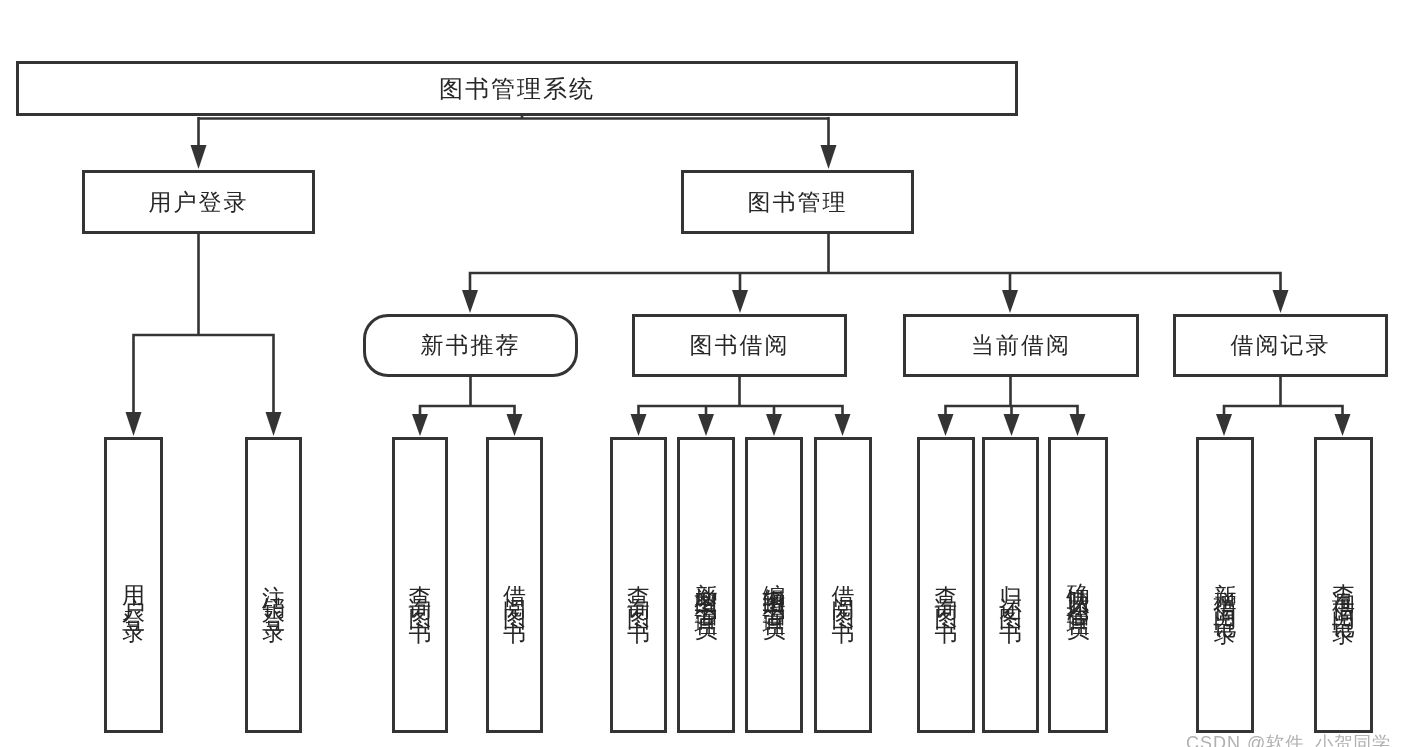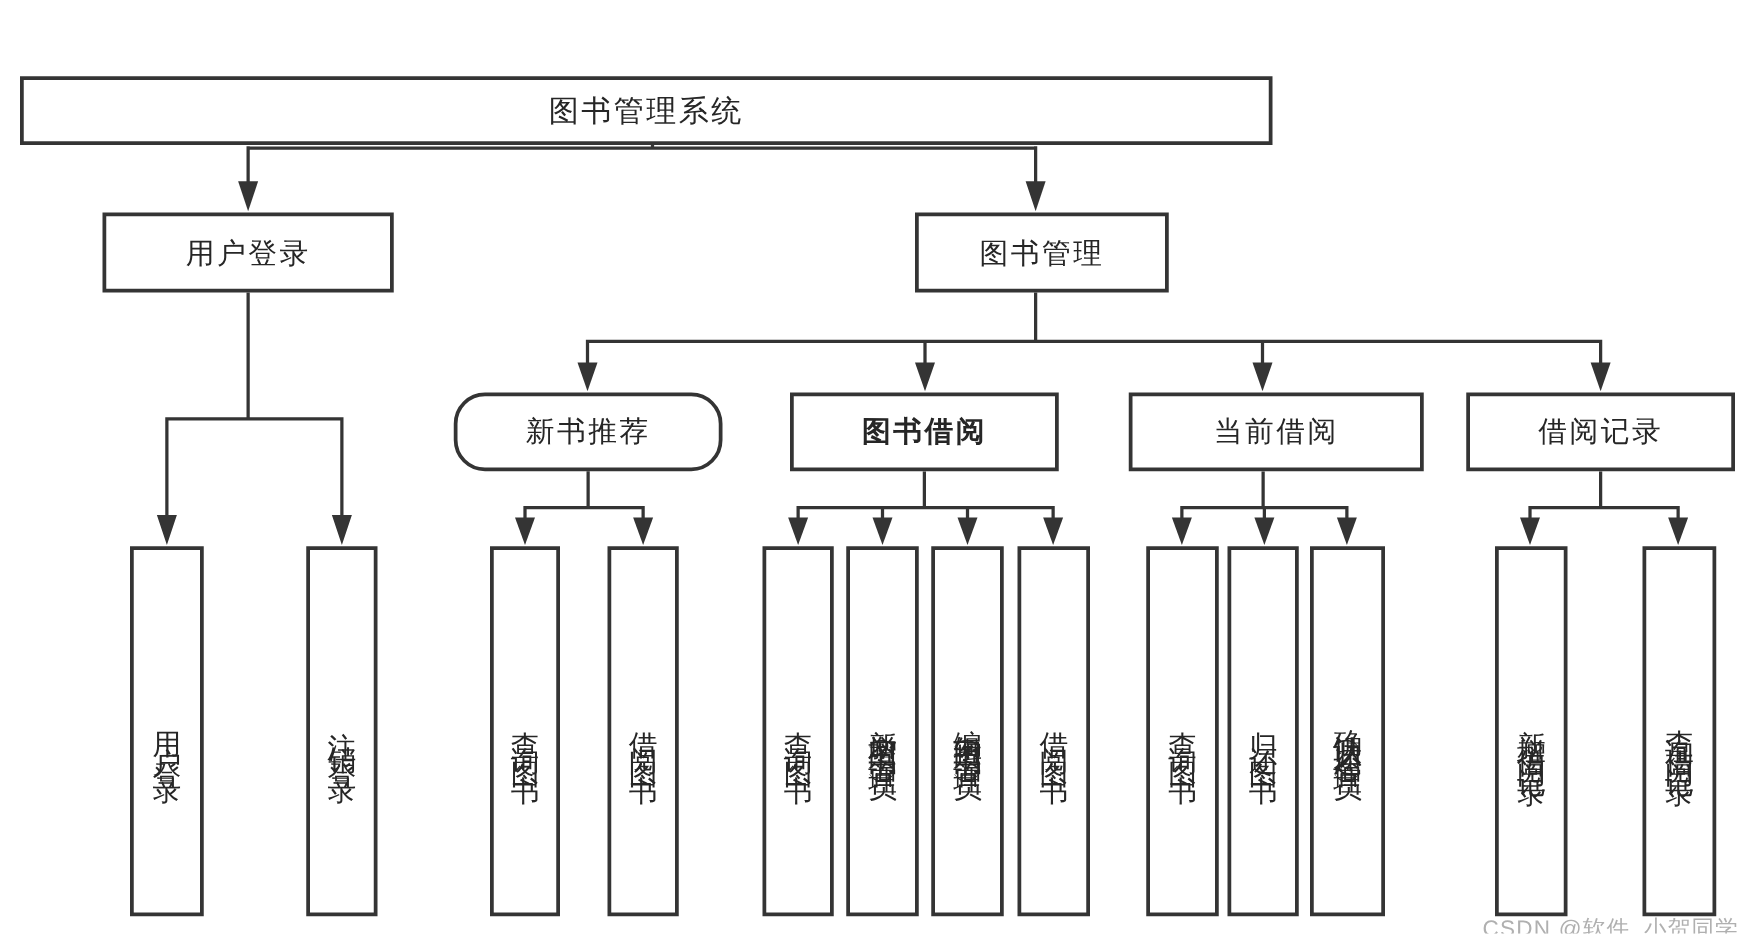--- a/index.html
+++ b/index.html
@@ -118,24 +118,24 @@
     <g>
       <path d="M1280.5,377 V406 M1224,406 H1342.5 M1224,404.7 V418 M1342.5,404.7 V418"></path>
       <polygon points="1216,414 1232,414 1224,436"></polygon>
       <polygon points="1334.5,414 1350.5,414 1342.5,436"></polygon>
     </g>
   </svg>
 
   <div class="node h root" style="left:16px; top:13px; width:1002px; height:55px;margin-top:48px;">图书管理系统</div>
 
   <div class="node h" style="left:82px; top:170px; width:233px; height:64px;">用户登录</div>
-  <div class="node h" style="left:732px; top:170px; width:203px; height:64px;">图书管理</div>
+  <div class="node h" style="left:681px; top:170px; width:233px; height:64px;">图书管理</div>
 
   <div class="node h" style="left:363px; top:314px; width:215px; height:63px;border-radius:25px;">新书推荐</div>
-  <div class="node h" style="left:632px; top:314px; width:215px; height:63px;font-weight:bold;">图书借阅</div>
+  <div class="node h" style="left:632px; top:314px; width:215px; height:63px;">图书借阅</div>
   <div class="node h" style="left:903px; top:314px; width:236px; height:63px;">当前借阅</div>
   <div class="node h" style="left:1173px; top:314px; width:215px; height:63px;">借阅记录</div>
 
   <div class="node leaf" style="left:104px; top:437px; width:59px; height:296px;">
     <span class="vtxt sp-a">用户登录</span>
   </div>
   <div class="node leaf" style="left:245px; top:437px; width:57px; height:296px;">
     <span class="vtxt sp-a">注销登录</span>
   </div>
 

